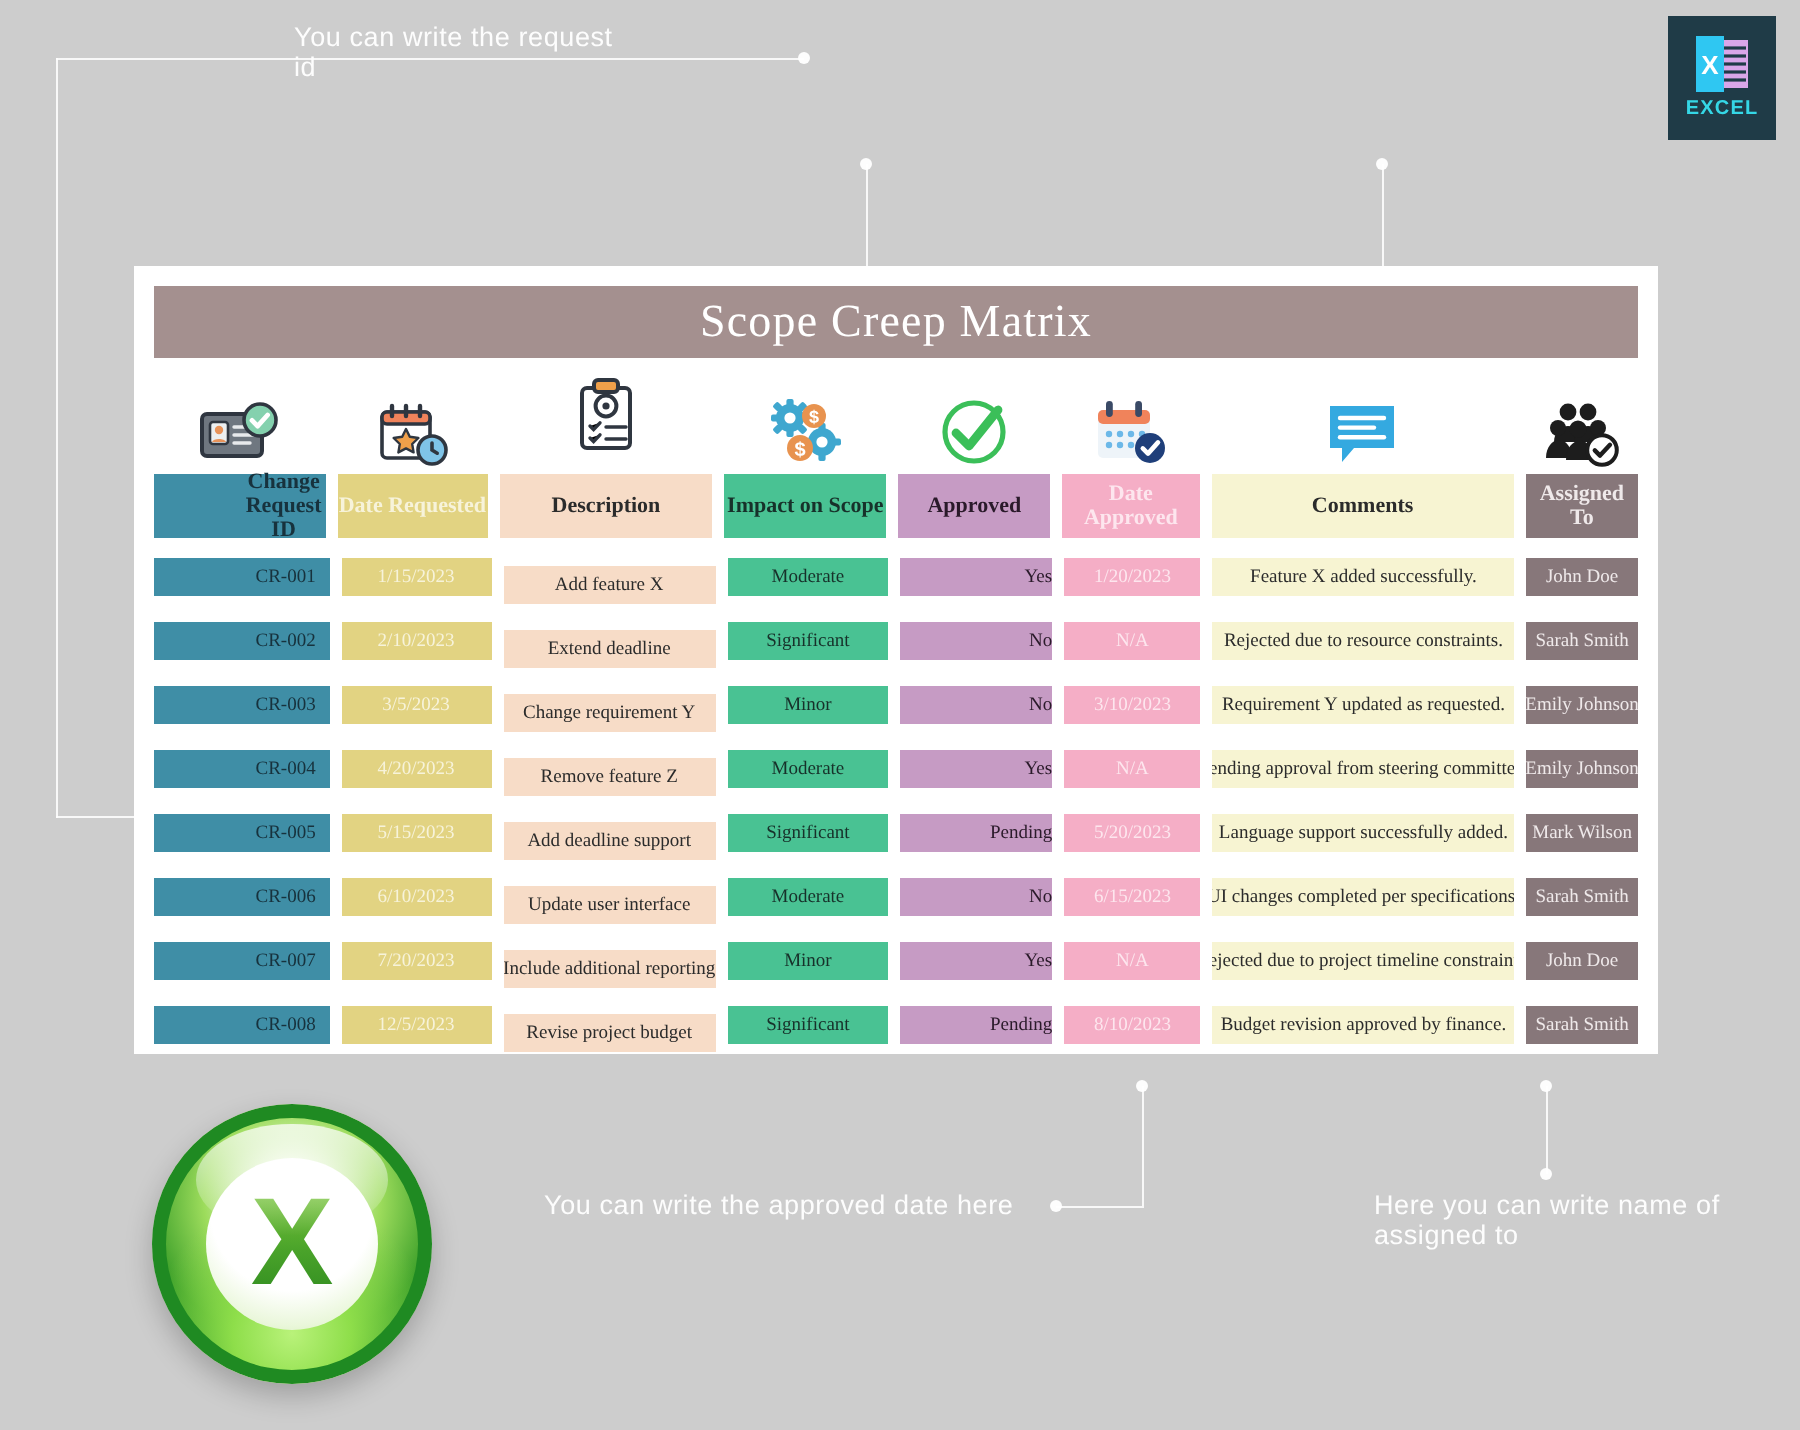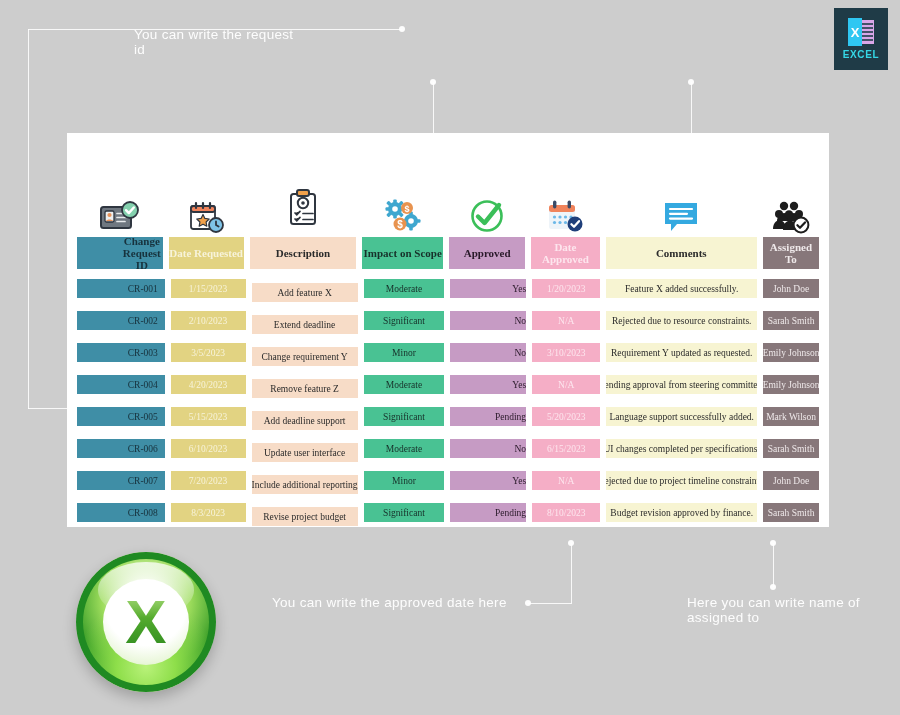--- a/index.html
+++ b/index.html
@@ -177,21 +177,21 @@
 
   <div class="cline v" style="left:571px; top:543px; height:60px;"></div>
   <div class="cline h" style="left:528px; top:603px; width:44px;"></div>
   <div class="cdot" style="left:568px; top:540px;"></div>
   <div class="cdot" style="left:525px; top:600px;"></div>
 
   <div class="cline v" style="left:773px; top:543px; height:44px;"></div>
   <div class="cdot" style="left:770px; top:540px;"></div>
   <div class="cdot" style="left:770px; top:584px;"></div>
 
-  <div class="callout-text" style="left:134px; top:11px; width:210px;margin-top:16px;">You can write the request
+  <div class="callout-text" style="left:147px; top:11px; width:210px;">You can write the request
 id</div>
   <div class="callout-text" style="left:272px; top:595px; width:260px;">You can write the approved date here</div>
   <div class="callout-text" style="left:687px; top:595px; width:200px;">Here you can write name of
 assigned to</div>
 
   <div id="excel-badge">
     <svg width="30" height="28" viewBox="0 0 30 28">
       <rect x="14" y="2" width="14" height="24" fill="#d9a6e8"></rect>
       <g stroke="#1f3b47" stroke-width="1.6">
         <line x1="16" y1="6" x2="27" y2="6"></line>
@@ -201,20 +201,23 @@
         <line x1="16" y1="22" x2="27" y2="22"></line>
       </g>
       <rect x="2" y="0" width="14" height="28" fill="#2fc7f2"></rect>
       <text x="9" y="19" text-anchor="middle" font-family="Liberation Sans, sans-serif" font-size="13" font-weight="bold" fill="#ffffff">X</text>
     </svg>
     <span class="word">EXCEL</span>
   </div>
 
   <div id="sheet">
 
+    <div id="title-bar">
+      <span class="t">Scope Creep Matrix</span>
+    </div>
 
     <div id="matrix">
 
       <div class="hrow">
 
         <div class="hcell c0">
           <div class="hicon">
             <svg width="42" height="34" viewBox="0 0 42 34">
               <rect x="2" y="6" width="30" height="21" rx="2.5" fill="#6f7780" stroke="#2f3640" stroke-width="2"></rect>
               <rect x="6" y="10" width="9" height="11" rx="1.5" fill="#eceff1" stroke="#2f3640" stroke-width="1.3"></rect>
@@ -442,21 +445,21 @@
         <div class="cell c2 col2">Include additional reporting</div>
         <div class="cell c3 col3">Minor</div>
         <div class="cell c4 col4">Yes</div>
         <div class="cell c5 col5">N/A</div>
         <div class="cell c6 col6">Rejected due to project timeline constraints.</div>
         <div class="cell c7 col7">John Doe</div>
       </div>
 
       <div class="drow">
         <div class="cell c0 col0">CR-008</div>
-        <div class="cell c1 col1">8/3/2023</div>
+        <div class="cell c1 col1">12/5/2023</div>
         <div class="cell c2 col2">Revise project budget</div>
         <div class="cell c3 col3">Significant</div>
         <div class="cell c4 col4">Pending</div>
         <div class="cell c5 col5">8/10/2023</div>
         <div class="cell c6 col6">Budget revision approved by finance.</div>
         <div class="cell c7 col7">Sarah Smith</div>
       </div>
 
     </div>
   </div>

